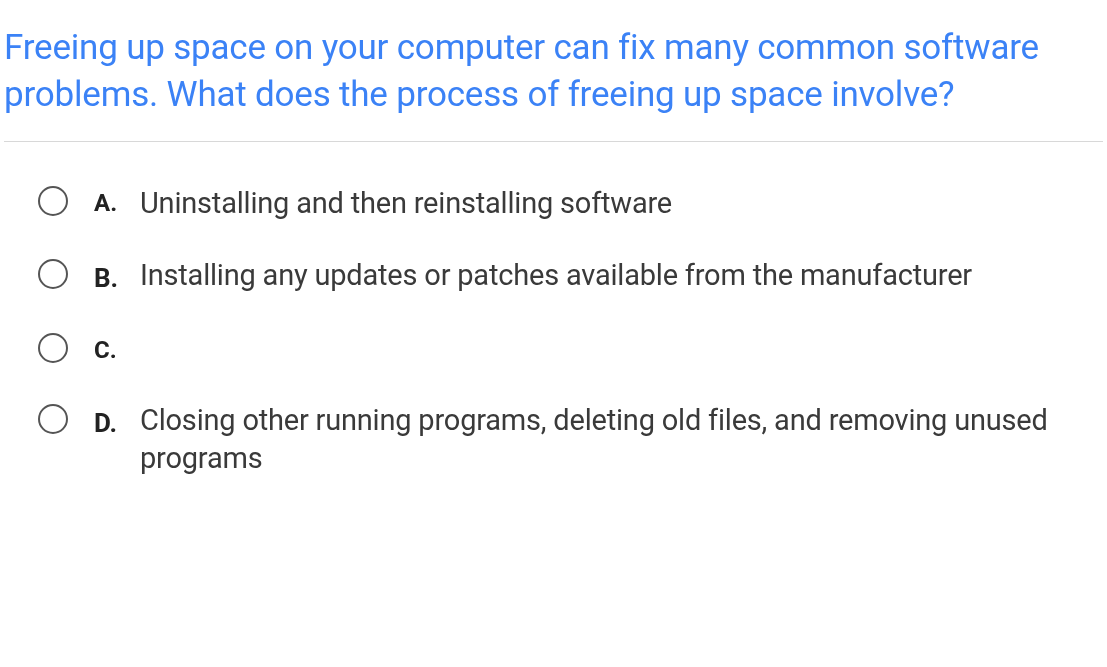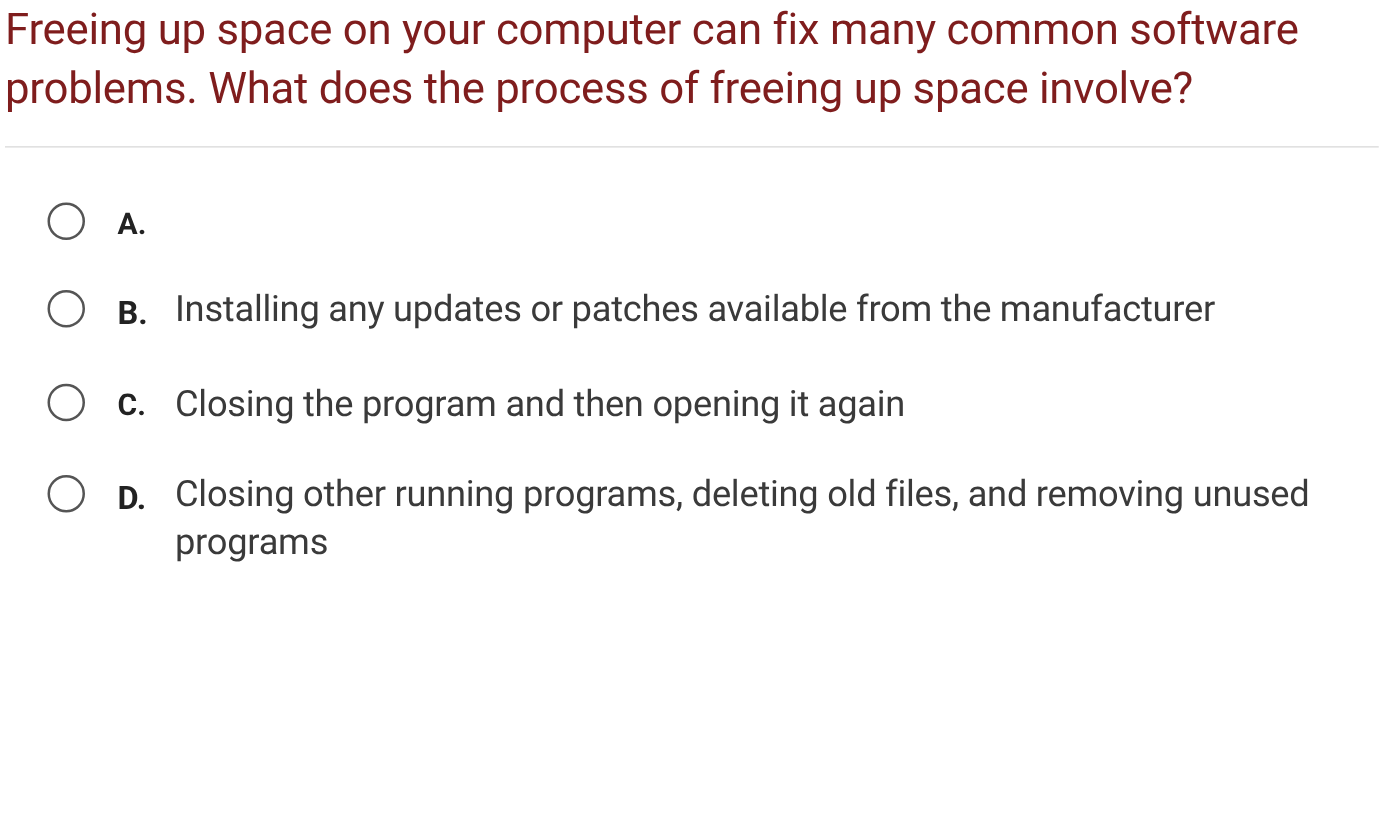--- a/index.html
+++ b/index.html
@@ -10,22 +10,22 @@
     body {
       font-family: -apple-system, BlinkMacSystemFont, "Segoe UI", Roboto, Helvetica, Arial, sans-serif;
       background: #ffffff;
       width: 1107px;
       height: 667px;
       padding: 0;
     }
     .question-text {
       font-size: 35px;
       line-height: 1.35;
-      color: #7f1d1d;
-      padding: 0 10px 22px 4px;
+      color: #3b82f6;
+      padding: 24px 10px 22px 4px;
       font-weight: 400;
       letter-spacing: -0.2px;
     }
     .divider {
       border: none;
       border-top: 1px solid #d8d8d8;
       margin: 0 4px 42px 4px;
     }
     .options {
       padding-left: 38px;
@@ -86,36 +86,36 @@
 <div class="question-text">Freeing up space on your computer can fix many common software problems. What does the process of freeing up space involve?</div>
 
 <hr class="divider">
 
 <div class="options">
 
   <div class="option-row small">
     <div class="radio"></div>
     <div class="option-content">
       <span class="option-letter">A.</span>
+      <span class="option-text">Uninstalling and then reinstalling software</span>
     </div>
   </div>
 
   <div class="option-row">
     <div class="radio"></div>
     <div class="option-content">
       <span class="option-letter">B.</span>
       <span class="option-text">Installing any updates or patches available from the manufacturer</span>
     </div>
   </div>
 
   <div class="option-row small">
     <div class="radio"></div>
     <div class="option-content">
       <span class="option-letter">C.</span>
-      <span class="option-text">Closing the program and then opening it again</span>
     </div>
   </div>
 
   <div class="option-row">
     <div class="radio"></div>
     <div class="option-content">
       <span class="option-letter">D.</span>
       <span class="option-text">Closing other running programs, deleting old files, and removing unused programs</span>
     </div>
   </div>

